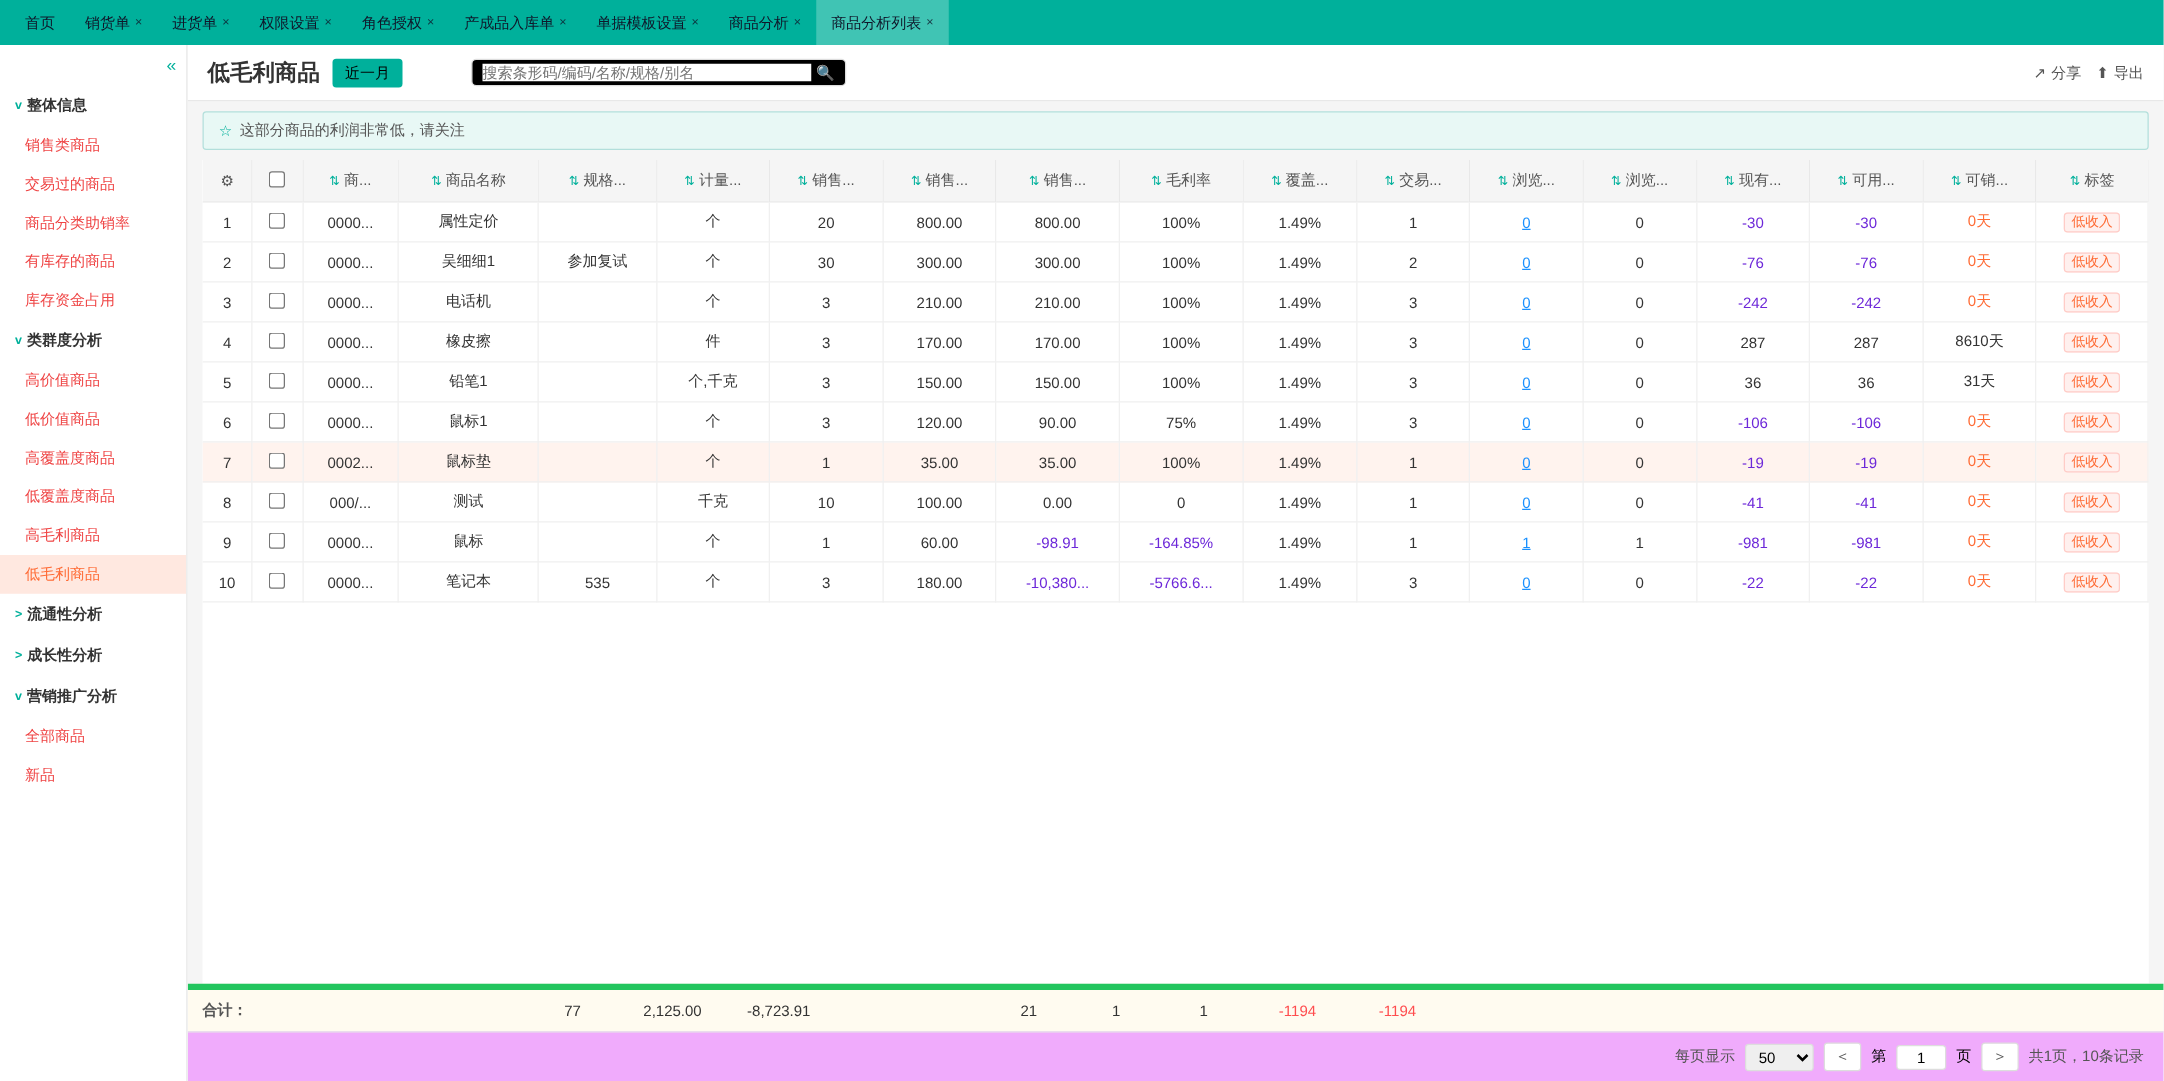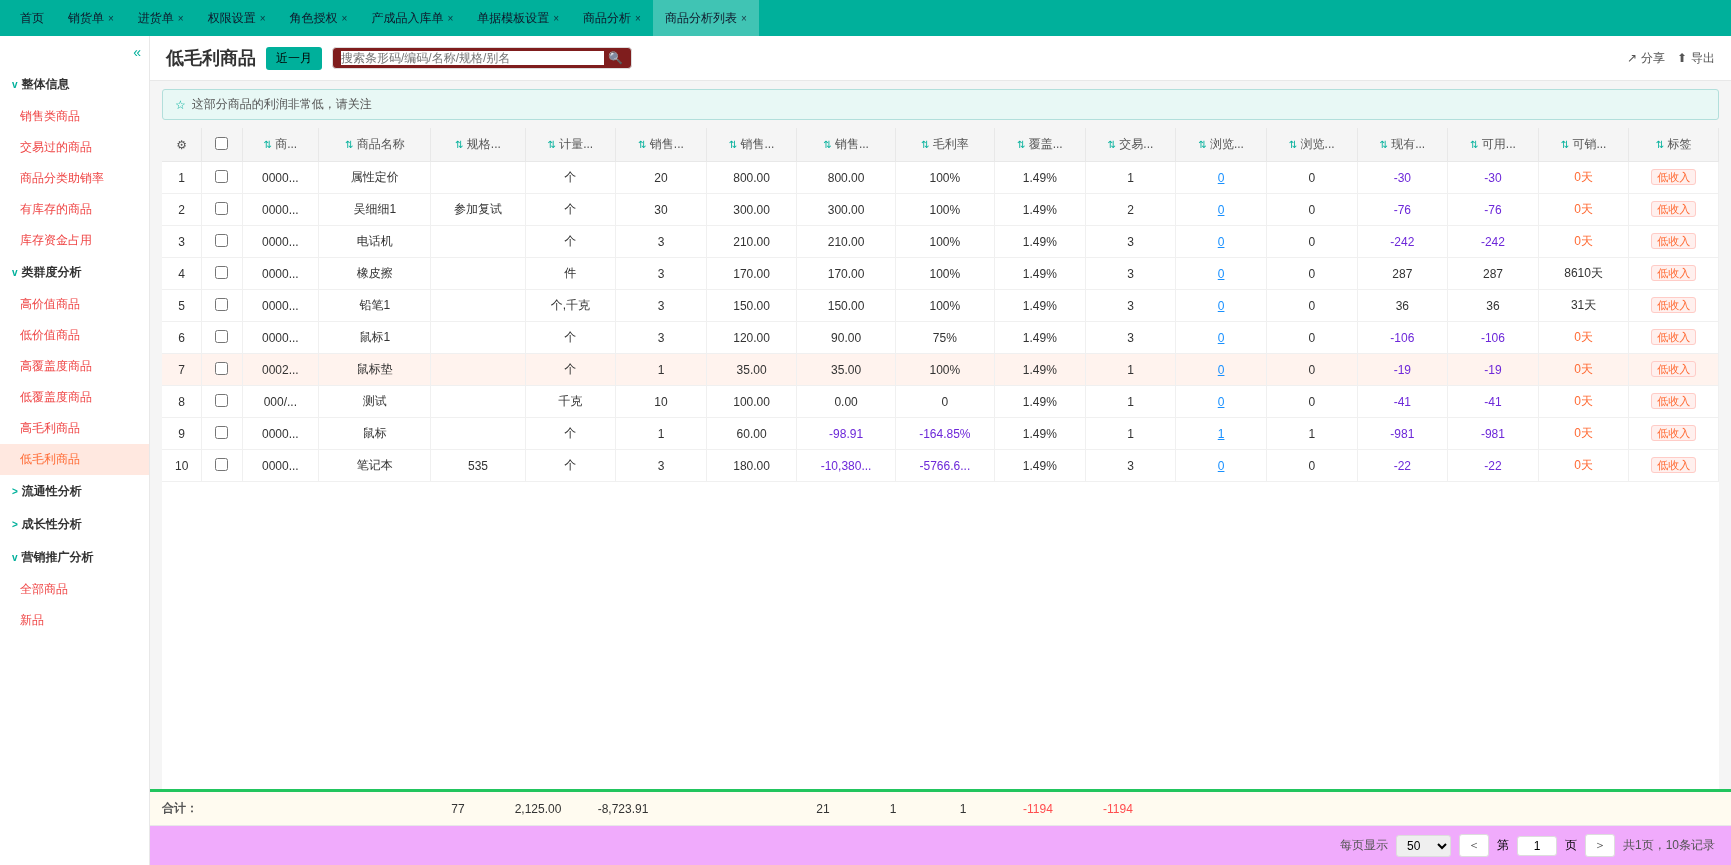--- a/index.html
+++ b/index.html
@@ -85,23 +85,24 @@
       cursor: pointer;
       margin-right: 10px;
       font-size: 12px;
     }
     .search-box {
       display: flex;
       align-items: center;
       border: 1px solid #ddd;
       border-radius: 4px;
       padding: 3px 8px;
-      background: #7f1d1d;
+      background: #000000;
       flex: 1;
       max-width: 300px;
+      margin-left: 45px;
     }
     .search-box input {
       border: none;
       outline: none;
       width: 100%;
       font-size: 12px;
       color: #999;
     }
     .search-icon { color: #00b09b; margin-left: 4px; cursor: pointer; }
     .header-actions {
@@ -180,21 +181,21 @@
       padding: 1px 5px;
       font-size: 11px;
     }
     .red-text { color: #6d28d9; }
     .orange-text { color: #ff6b35; }
     .link-text { color: #1890ff; text-decoration: underline; cursor: pointer; }
 
     
     .table-footer {
       background: #fffbf0;
-      border-top: 3px solid #22c55e;
+      border-top: 5px solid #22c55e;
       padding: 8px 12px;
       display: flex;
       align-items: center;
     }
     .footer-label { color: #555; margin-right: 20px; font-weight: bold; }
     .footer-cells {
       display: flex;
       gap: 0;
     }
     .footer-cell {

